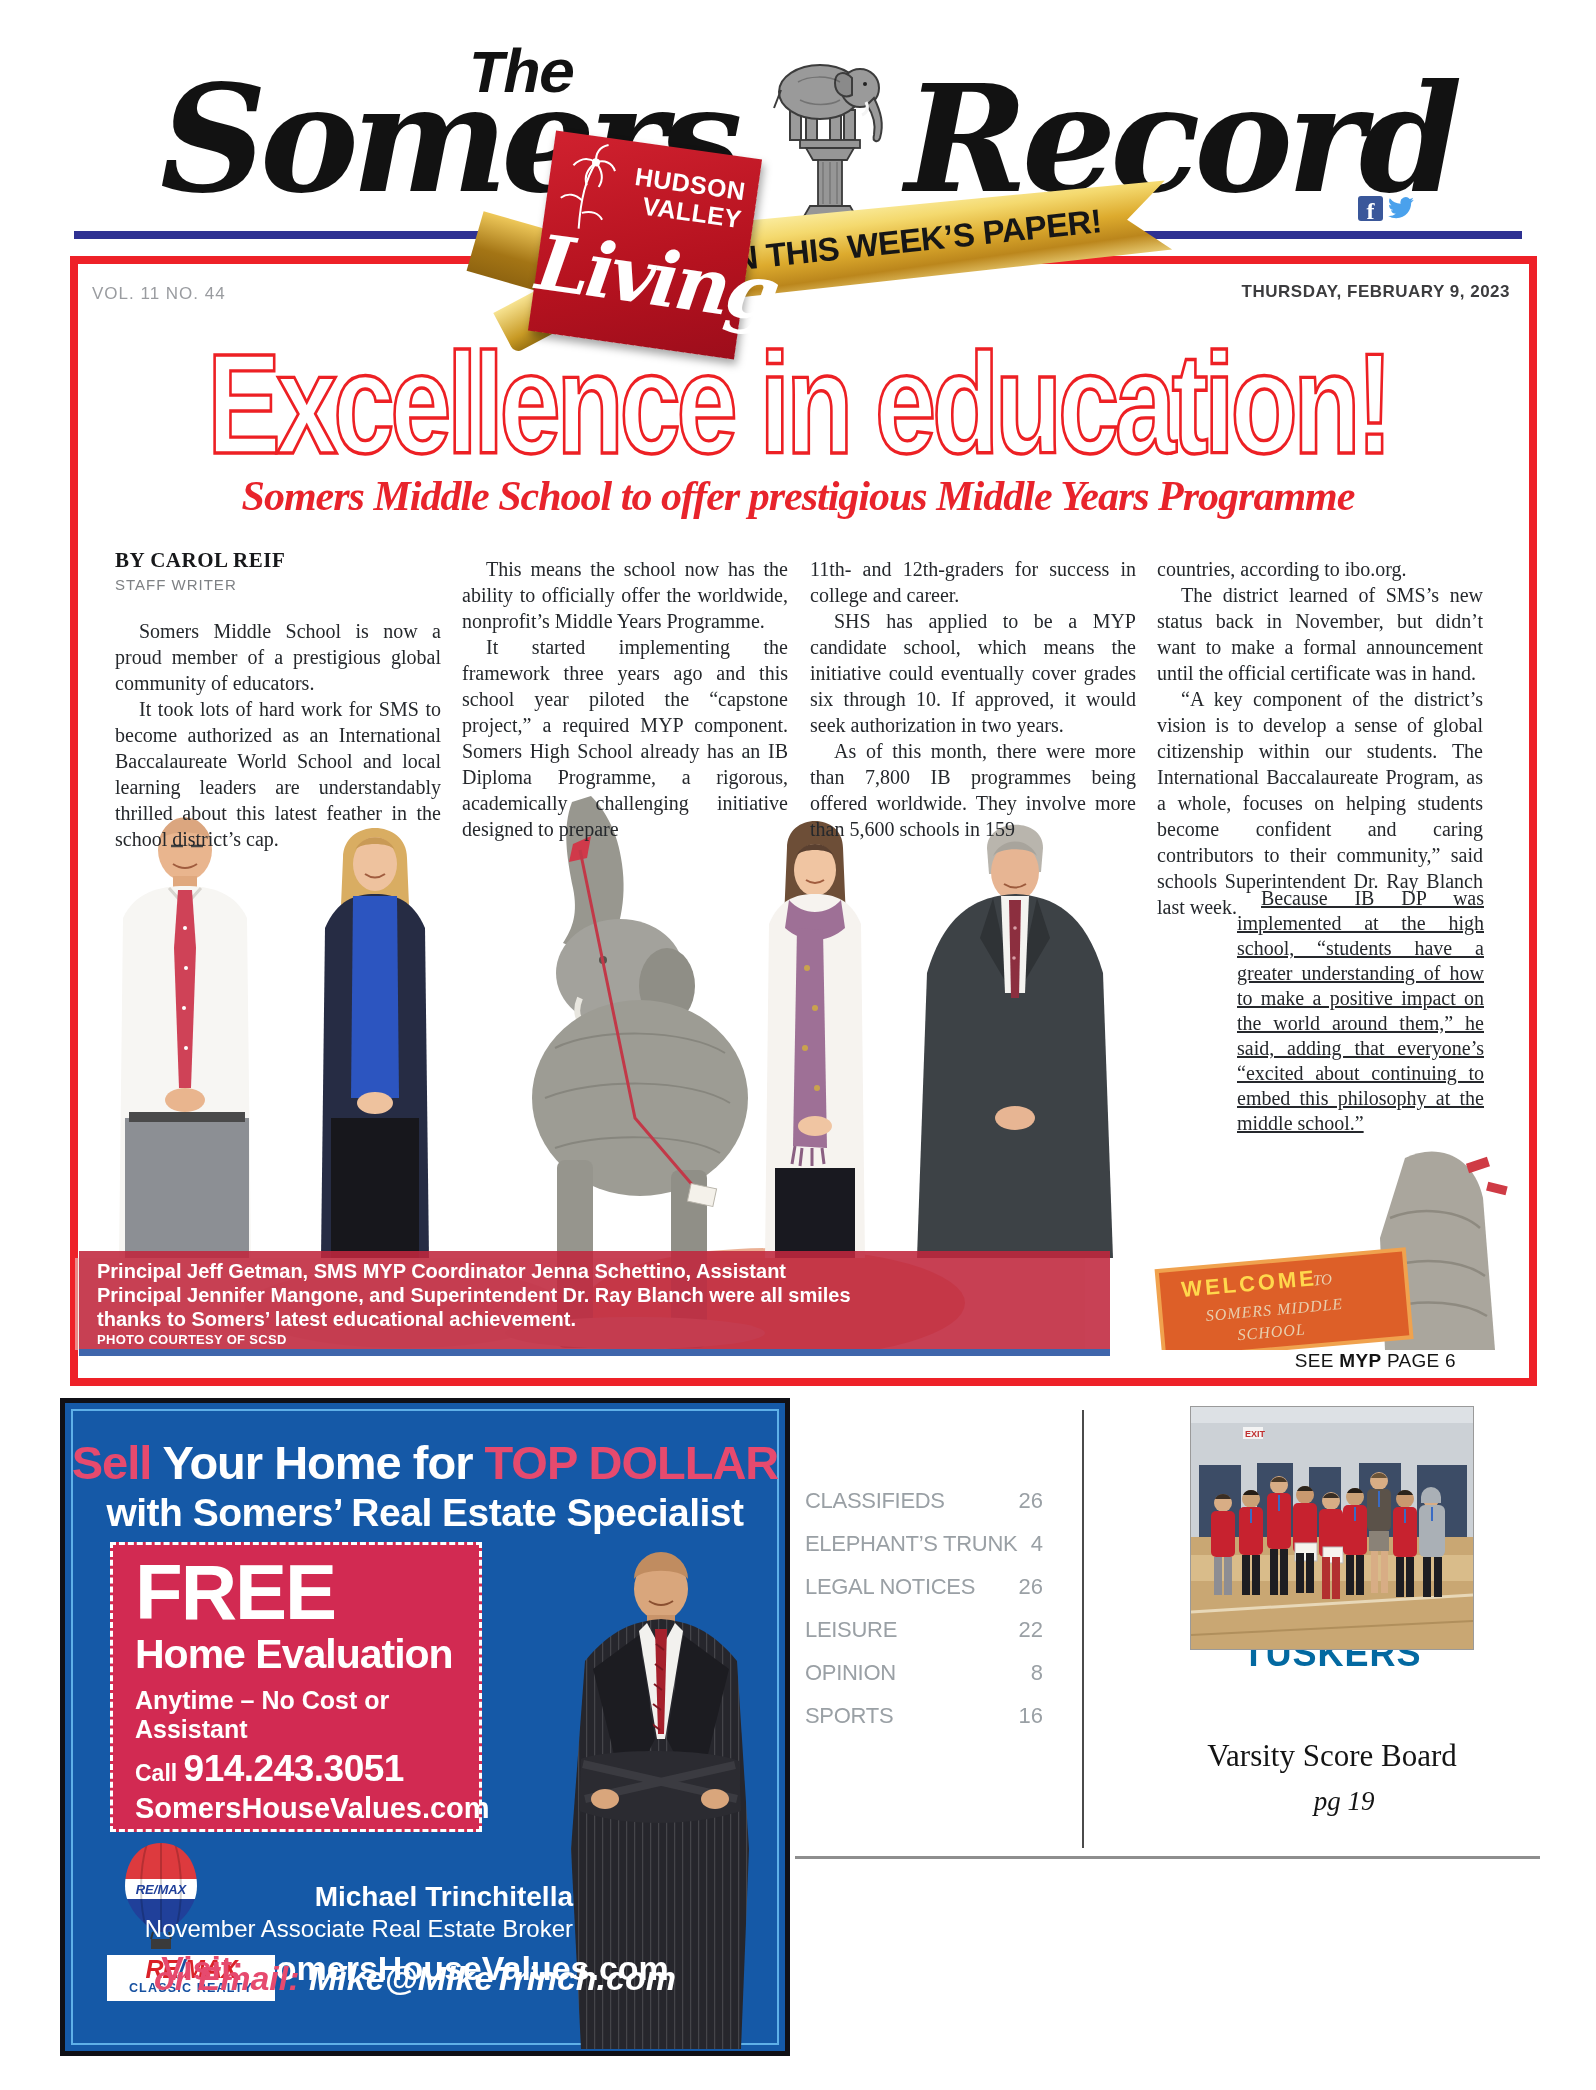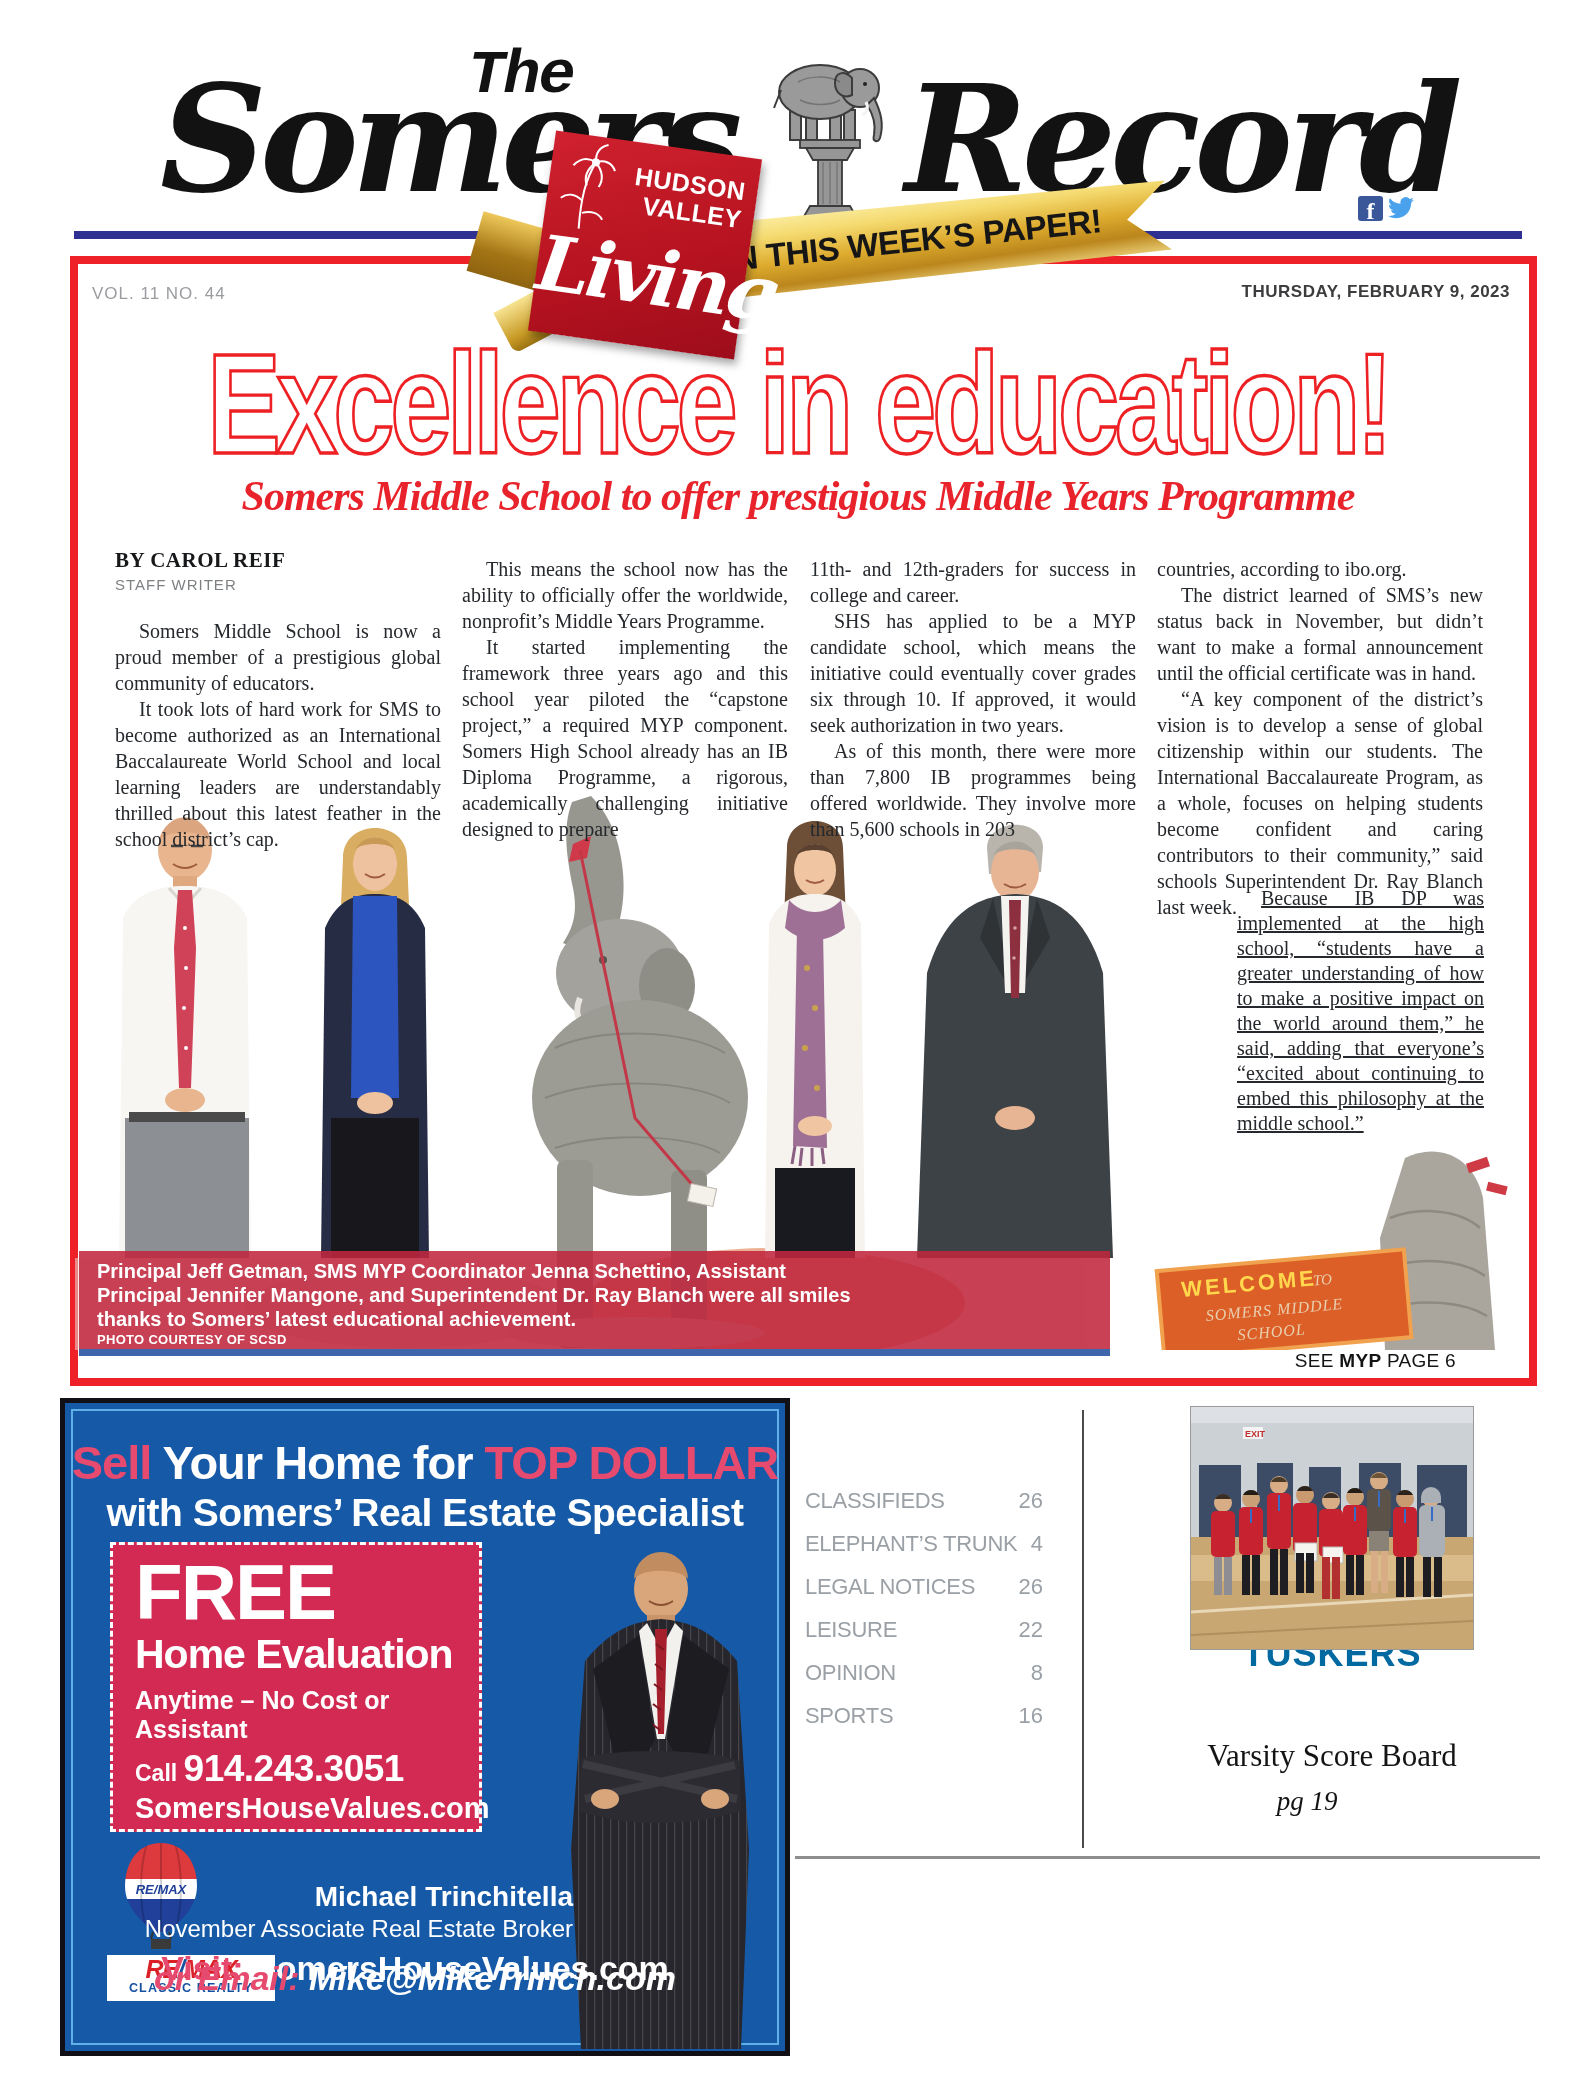--- a/index.html
+++ b/index.html
@@ -105,21 +105,21 @@
   .index{left:805px;top:1444px;width:238px;z-index:2;}
   .index-row{display:flex;justify-content:space-between;align-items:baseline;height:43px;}
   .index-label{font-size:22px;color:#9aa0a5;letter-spacing:-.3px;margin-top:44px;}
   .index-page{font-size:22px;color:#9aa0a5;}
   .v-divider{left:1082px;top:1410px;width:2px;height:438px;background:#4b4b4b;}
 
   
   .tusk-photo{left:1190px;top:1406px;border:1px solid #9a9a9a;z-index:2;}
   .tusk-title{left:1190px;top:1633px;width:284px;text-align:center;font-size:36px;font-weight:700;color:#0369a1;letter-spacing:1px;}
   .tusk-sub{left:1160px;top:1738px;width:344px;text-align:center;font-family:"Liberation Serif",serif;font-size:31px;color:#141414;}
-  .tusk-pg{left:1135px;top:1786px;width:344px;text-align:center;font-family:"Liberation Serif",serif;font-style:italic;font-size:27px;color:#141414;}
+  .tusk-pg{left:1172px;top:1786px;width:344px;text-align:center;font-family:"Liberation Serif",serif;font-style:italic;font-size:27px;color:#141414;}
   .rule-gray{left:795px;top:1856px;width:745px;height:3px;background:#8e8e8e;}
 </style>
 </head>
 <body>
 
 <div class="page">
 
   <div class="abs mast-the">The</div>
   <div class="abs mast-somers">Somers</div>
   <div class="abs mast-record">Record</div>
@@ -196,21 +196,21 @@
     <p>Somers Middle School is now a proud member of a prestigious global community of educators.</p>
     <p>It took lots of hard work for SMS to become authorized as an International Baccalaureate World School and local learning leaders are understandably thrilled about this latest feather in the school district’s cap.</p>
   </div>
   <div class="abs col c2">
     <p>This means the school now has the ability to officially offer the worldwide, nonprofit’s Middle Years Programme.</p>
     <p>It started implementing the framework three years ago and this school year piloted the “capstone project,” a required MYP component. Somers High School already has an IB Diploma Programme, a rigorous, academically challenging initiative designed to prepare</p>
   </div>
   <div class="abs col c3">
     <p class="noind">11th- and 12th-graders for success in college and career.</p>
     <p>SHS has applied to be a MYP candidate school, which means the initiative could eventually cover grades six through 10. If approved, it would seek authorization in two years.</p>
-    <p>As of this month, there were more than 7,800 IB programmes being offered worldwide. They involve more than 5,600 schools in 203</p>
+    <p>As of this month, there were more than 7,800 IB programmes being offered worldwide. They involve more than 5,600 schools in 159</p>
   </div>
   <div class="abs col c4a">
     <p class="noind">countries, according to ibo.org.</p>
     <p>The district learned of SMS’s new status back in November, but didn’t want to make a formal announcement until the official certificate was in hand.</p>
     <p>“A key component of the district’s vision is to develop a sense of global citizenship within our students. The International Baccalaureate Program, as a whole, focuses on helping students become confident and caring contributors to their community,” said schools Superintendent Dr. Ray Blanch last week.</p>
   </div>
   <div class="abs col c4b">
     <p>Because IB DP was implemented at the high school, “students have a greater understanding of how to make a positive impact on the world around them,” he said, adding that everyone’s “excited about continuing to embed this philosophy at the middle school.”</p>
   </div>
 

